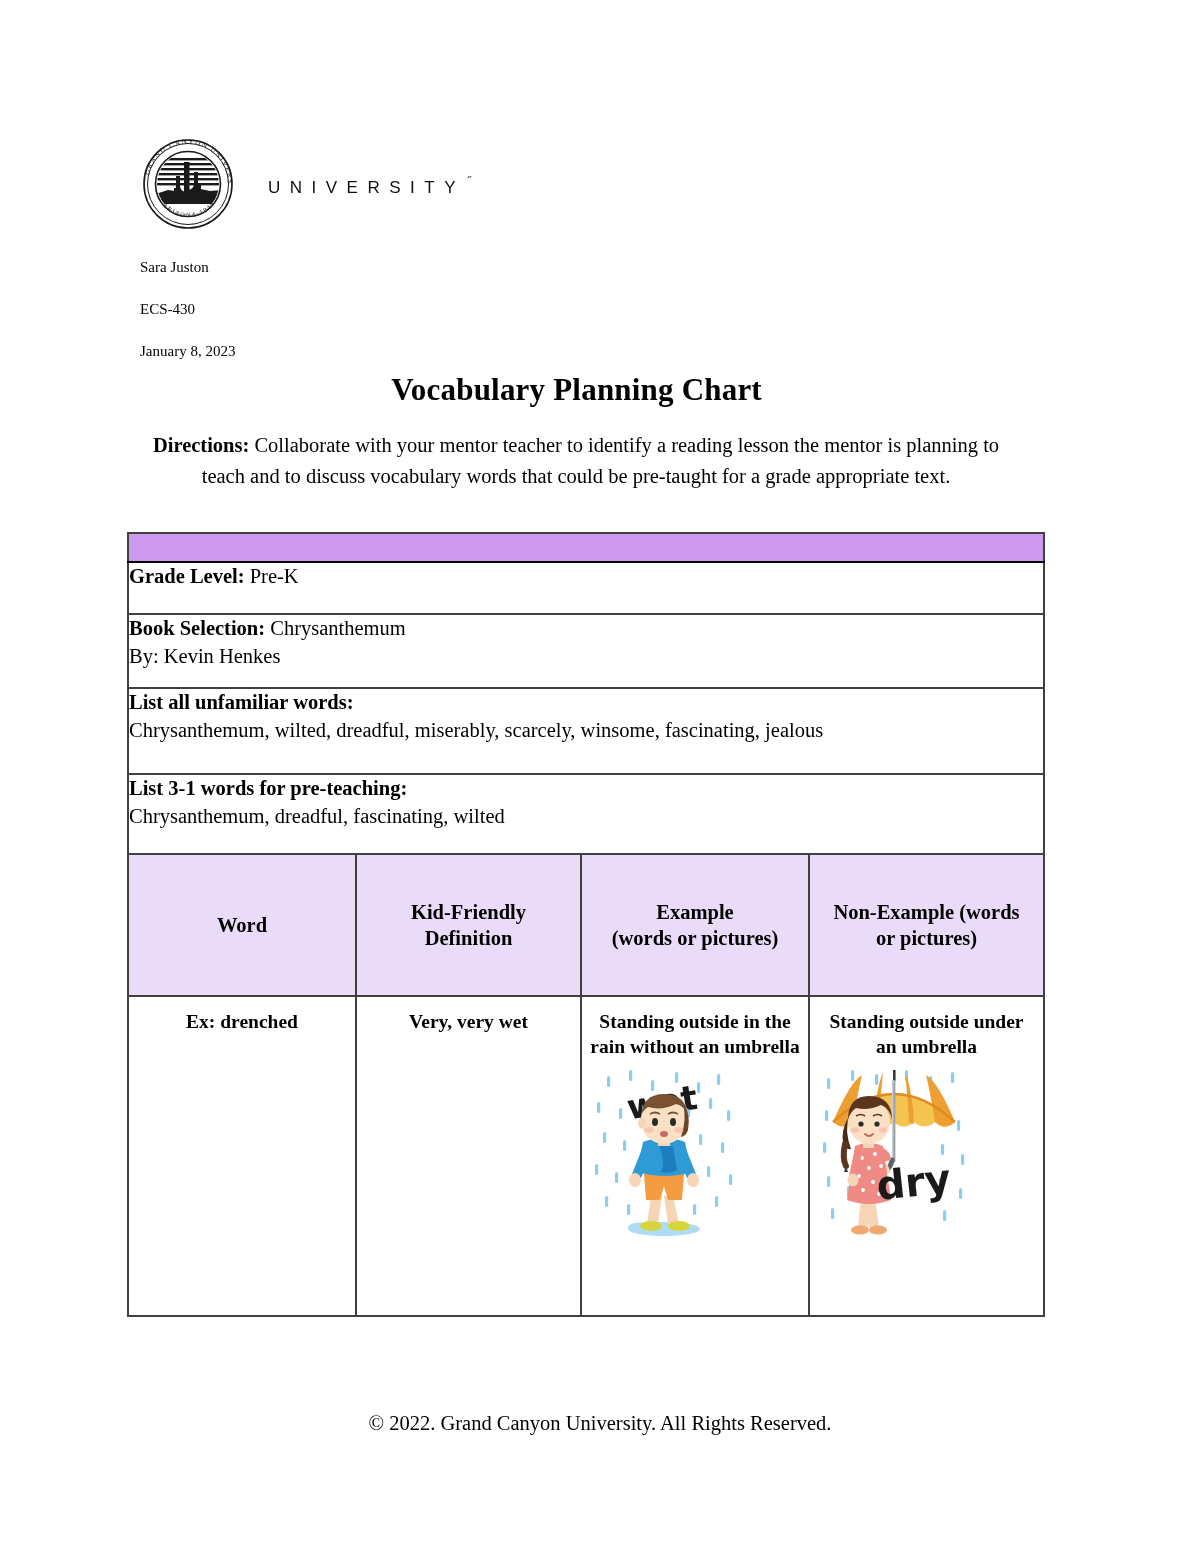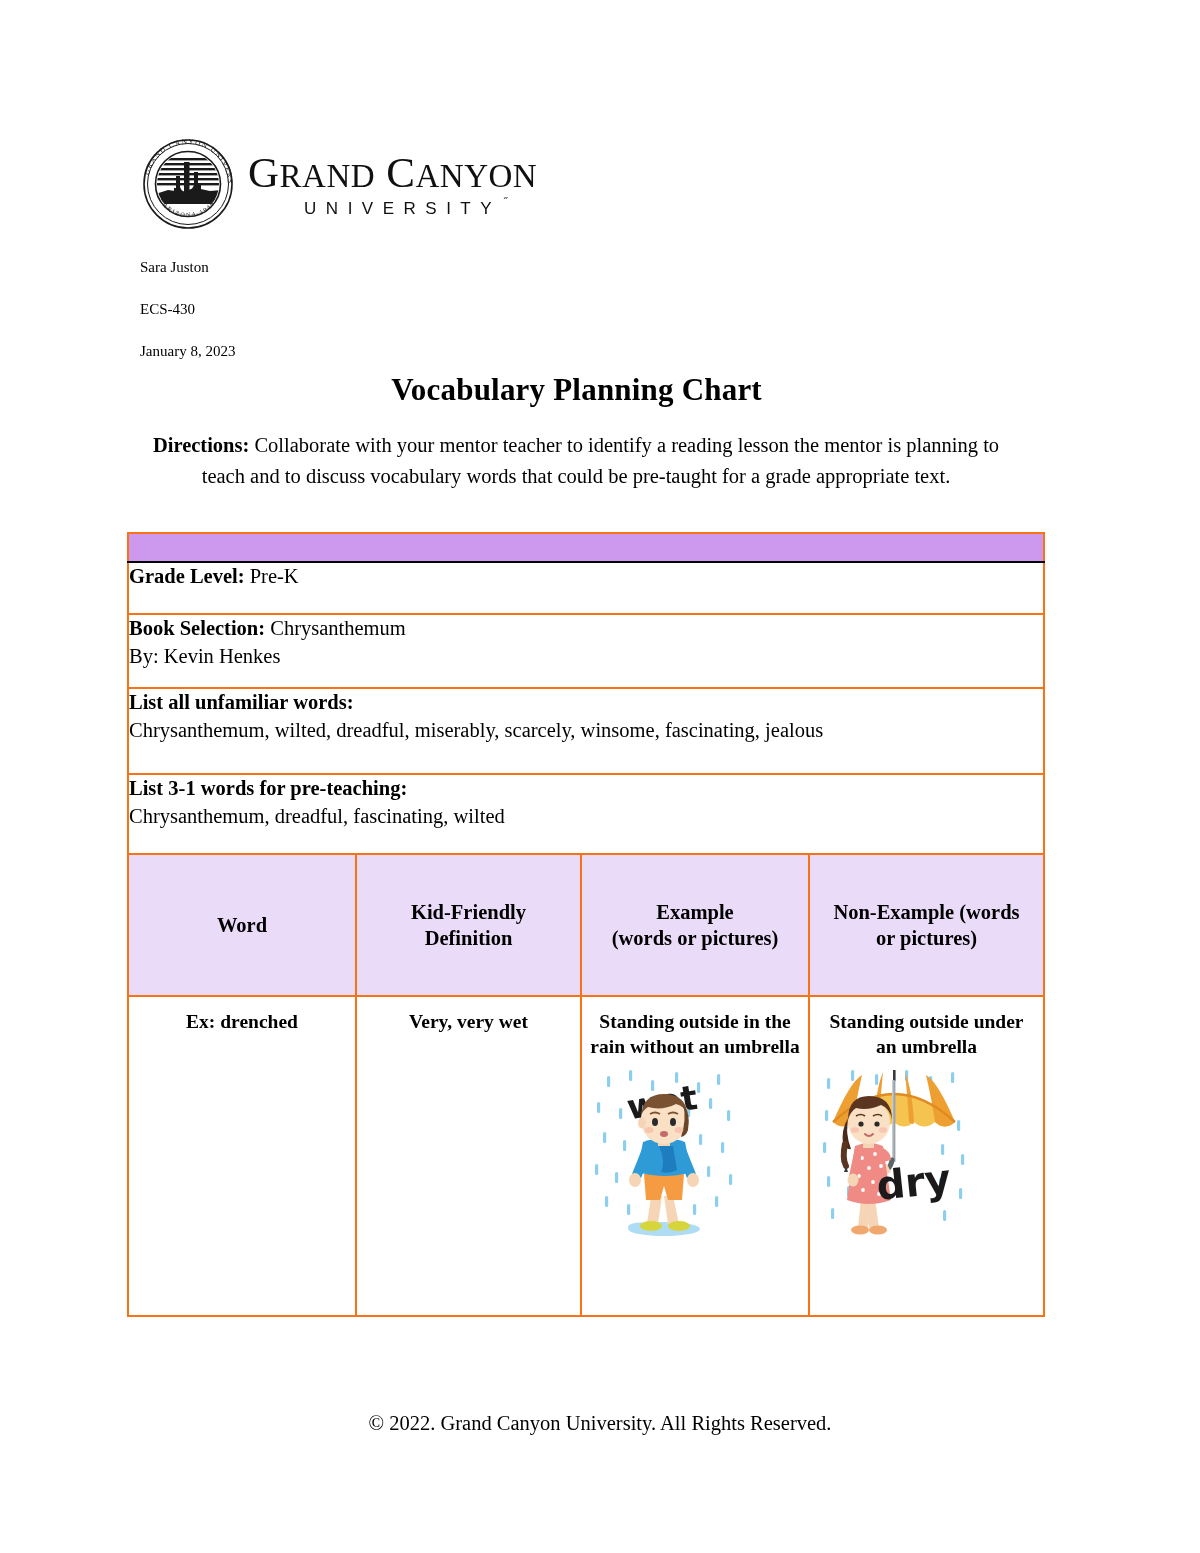--- a/index.html
+++ b/index.html
@@ -112,21 +112,21 @@
   
   .vtable {
     position: absolute;
     left: 127px;
     top: 532px;
     width: 916px;
     border-collapse: collapse;
     table-layout: fixed;
   }
   .vtable td {
-    border: 2px solid #f97316;
+    border: 2px solid #404040;
     vertical-align: top;
     padding: 0;
   }
   .bar-row td {
     height: 27px;
     background: #CC99EE;
     border-bottom: 2px solid #000;
   }
   .info-cell {
     padding: 7px 10px 12px 11px;
@@ -221,21 +221,20 @@
       </g>
       <text font-family="Liberation Serif, serif" font-size="7.2" fill="#1a1a1a" letter-spacing="1.3">
         <textPath href="#ringTop" startOffset="7%">GRAND CANYON UNIVERSITY</textPath>
       </text>
       <text font-family="Liberation Serif, serif" font-size="6.2" fill="#1a1a1a" letter-spacing="1.6">
         <textPath href="#ringBot" startOffset="22%">ARIZONA 1949</textPath>
       </text>
     </svg>
 
     <div class="wordmark">
-      <div class="wordmark-main"><span class="cap">G</span><span class="sc">RAND</span>&nbsp;<span class="cap">C</span><span class="sc">ANYON</span></div>
       <div class="wordmark-sub"><span>UNIVERSITY</span><span class="tm">˝</span></div>
     </div>
   </div>
 
   <div class="meta meta-1">Sara Juston</div>
   <div class="meta meta-2">ECS-430</div>
   <div class="meta meta-3">January 8, 2023</div>
 
   <div class="doc-title">Vocabulary Planning Chart</div>
 

